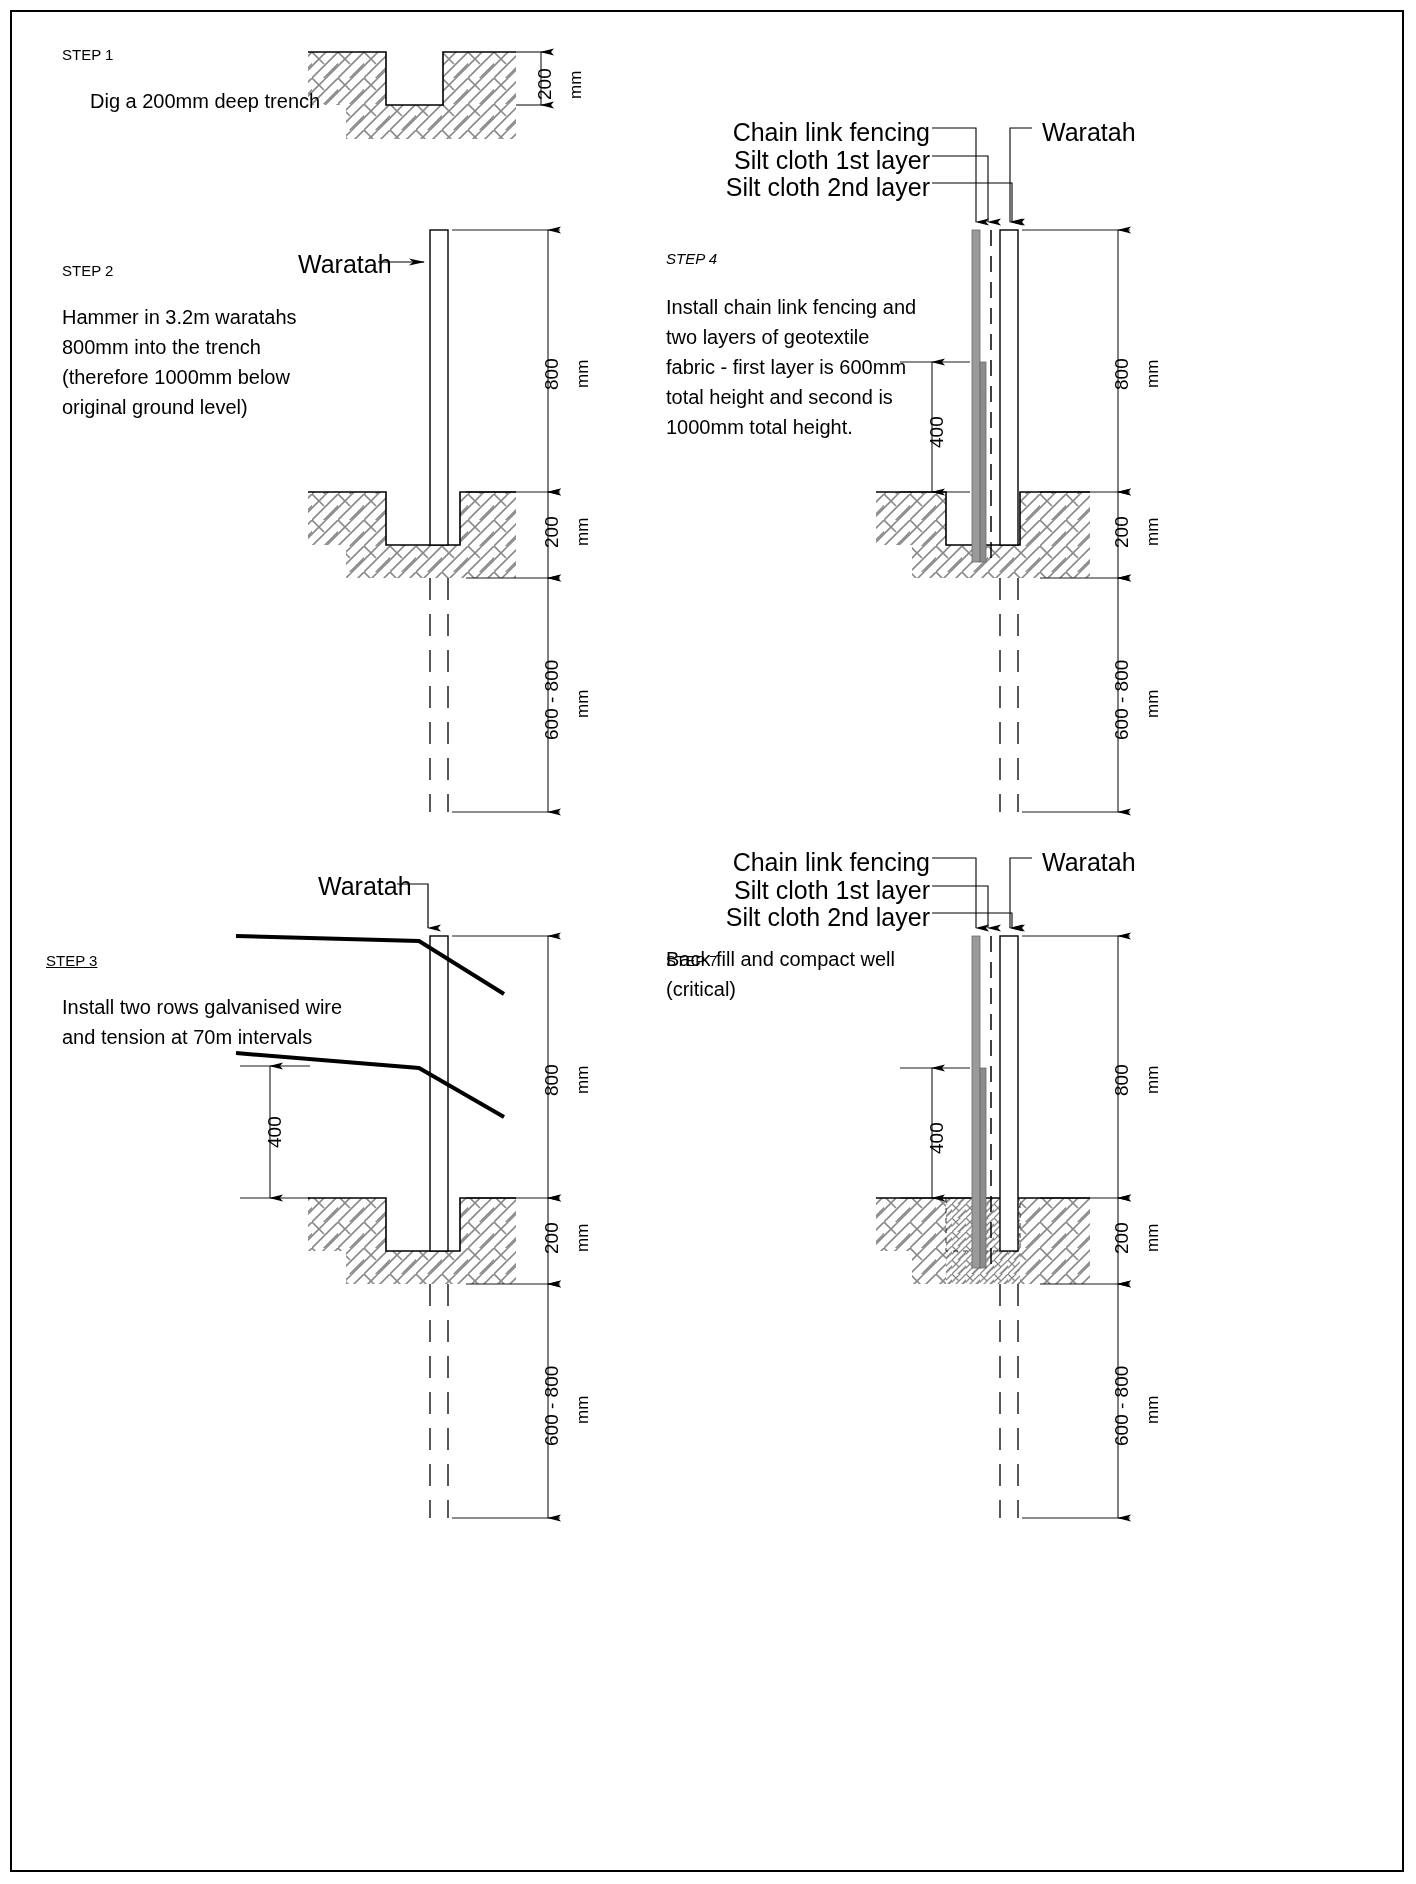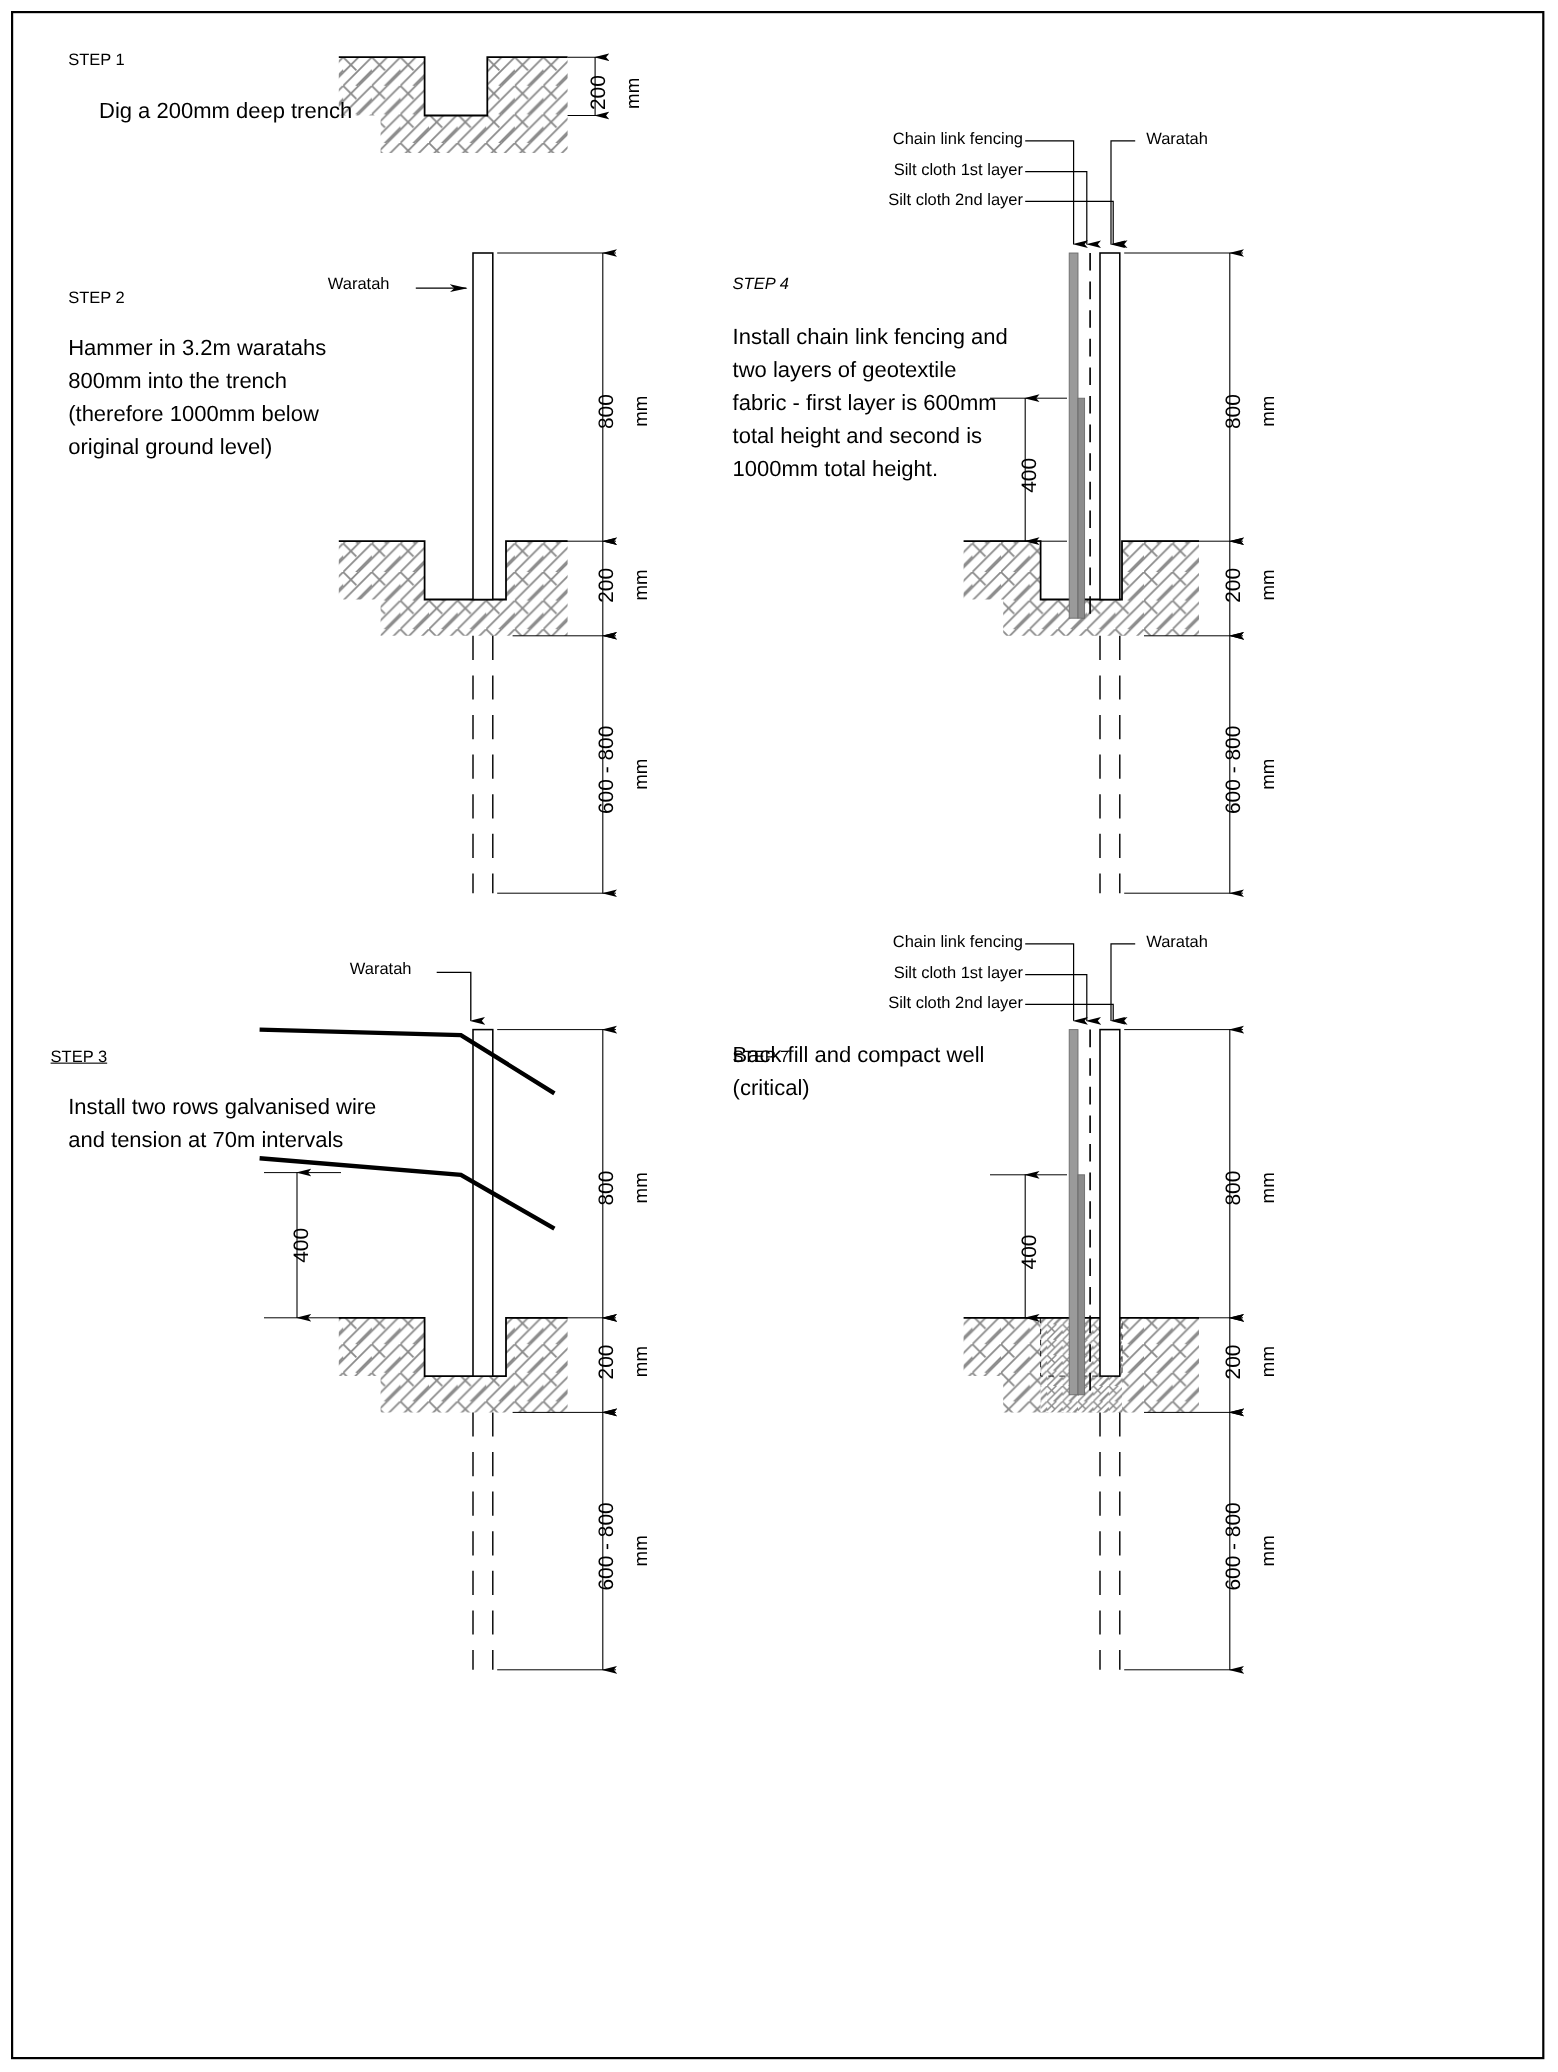--- a/index.html
+++ b/index.html
@@ -41,21 +41,21 @@
   }
   .step-body {
     position: absolute;
     font-size: 20px;
     color: #000;
     line-height: 30px;
     white-space: pre-line;
   }
   .callout {
     position: absolute;
-    font-size: 15px;
+    font-size: 25px;
     color: #000;
     white-space: nowrap;
   }
   .callout.right-align {
     text-align: right;
   }
   .dim-label {
     position: absolute;
     font-size: 19px;
     color: #000;

